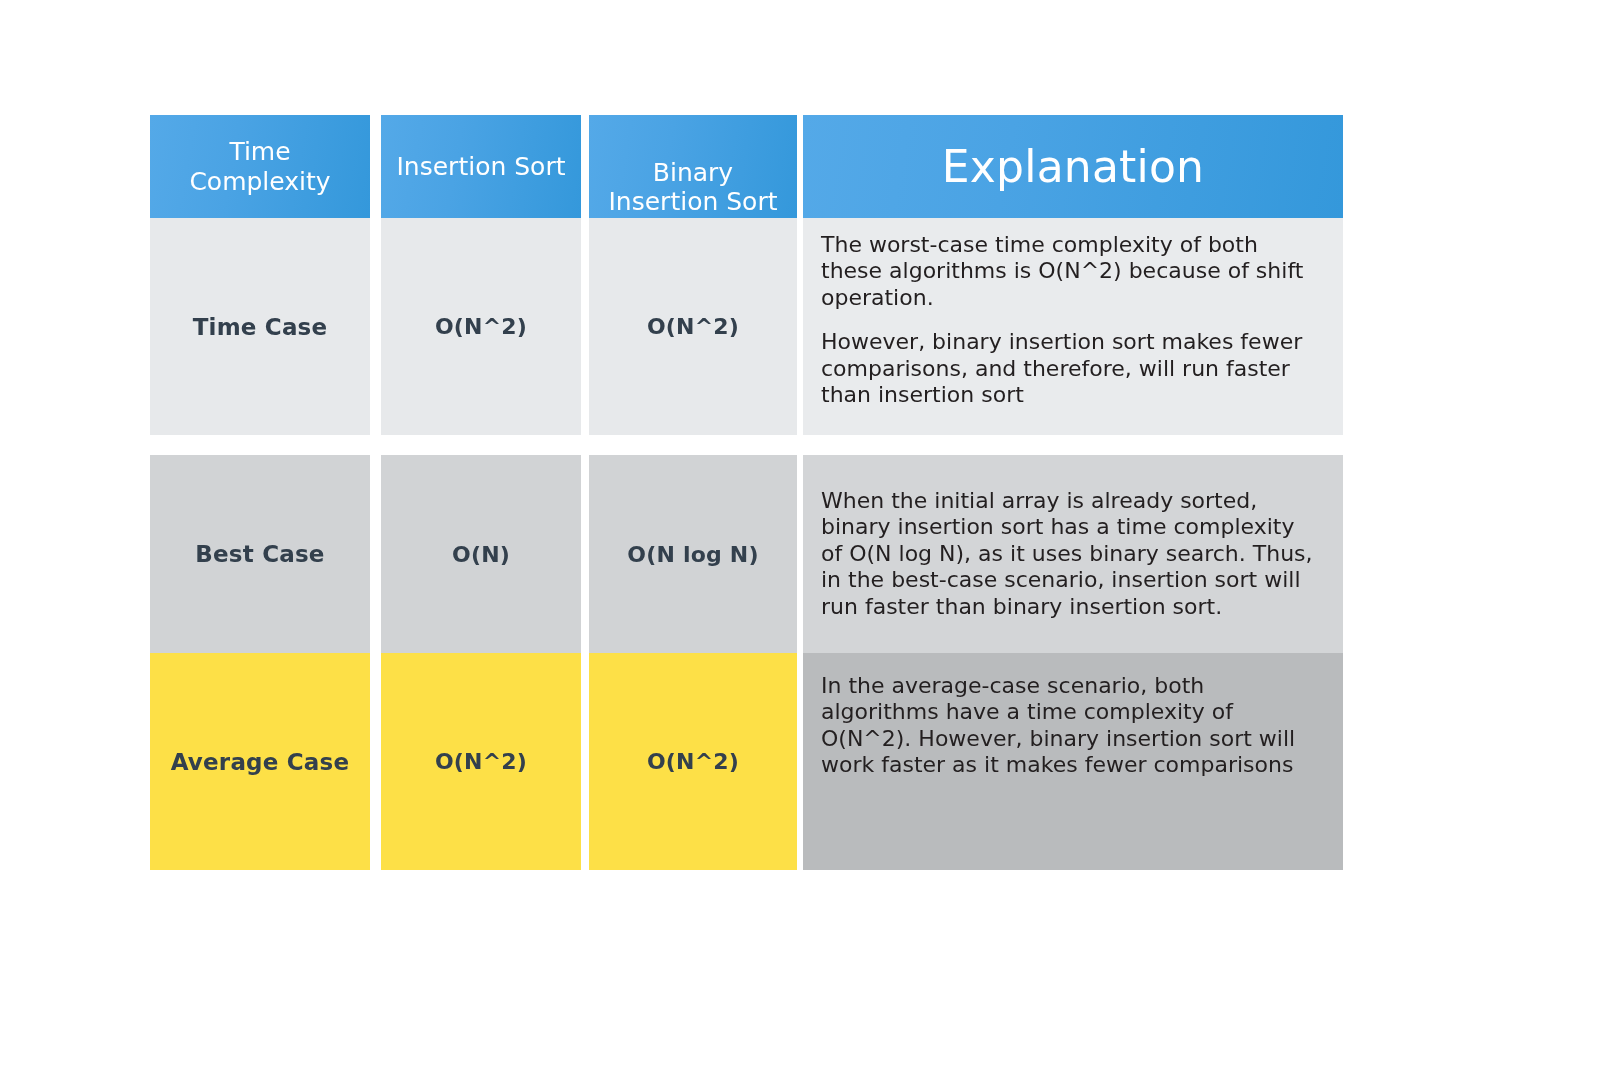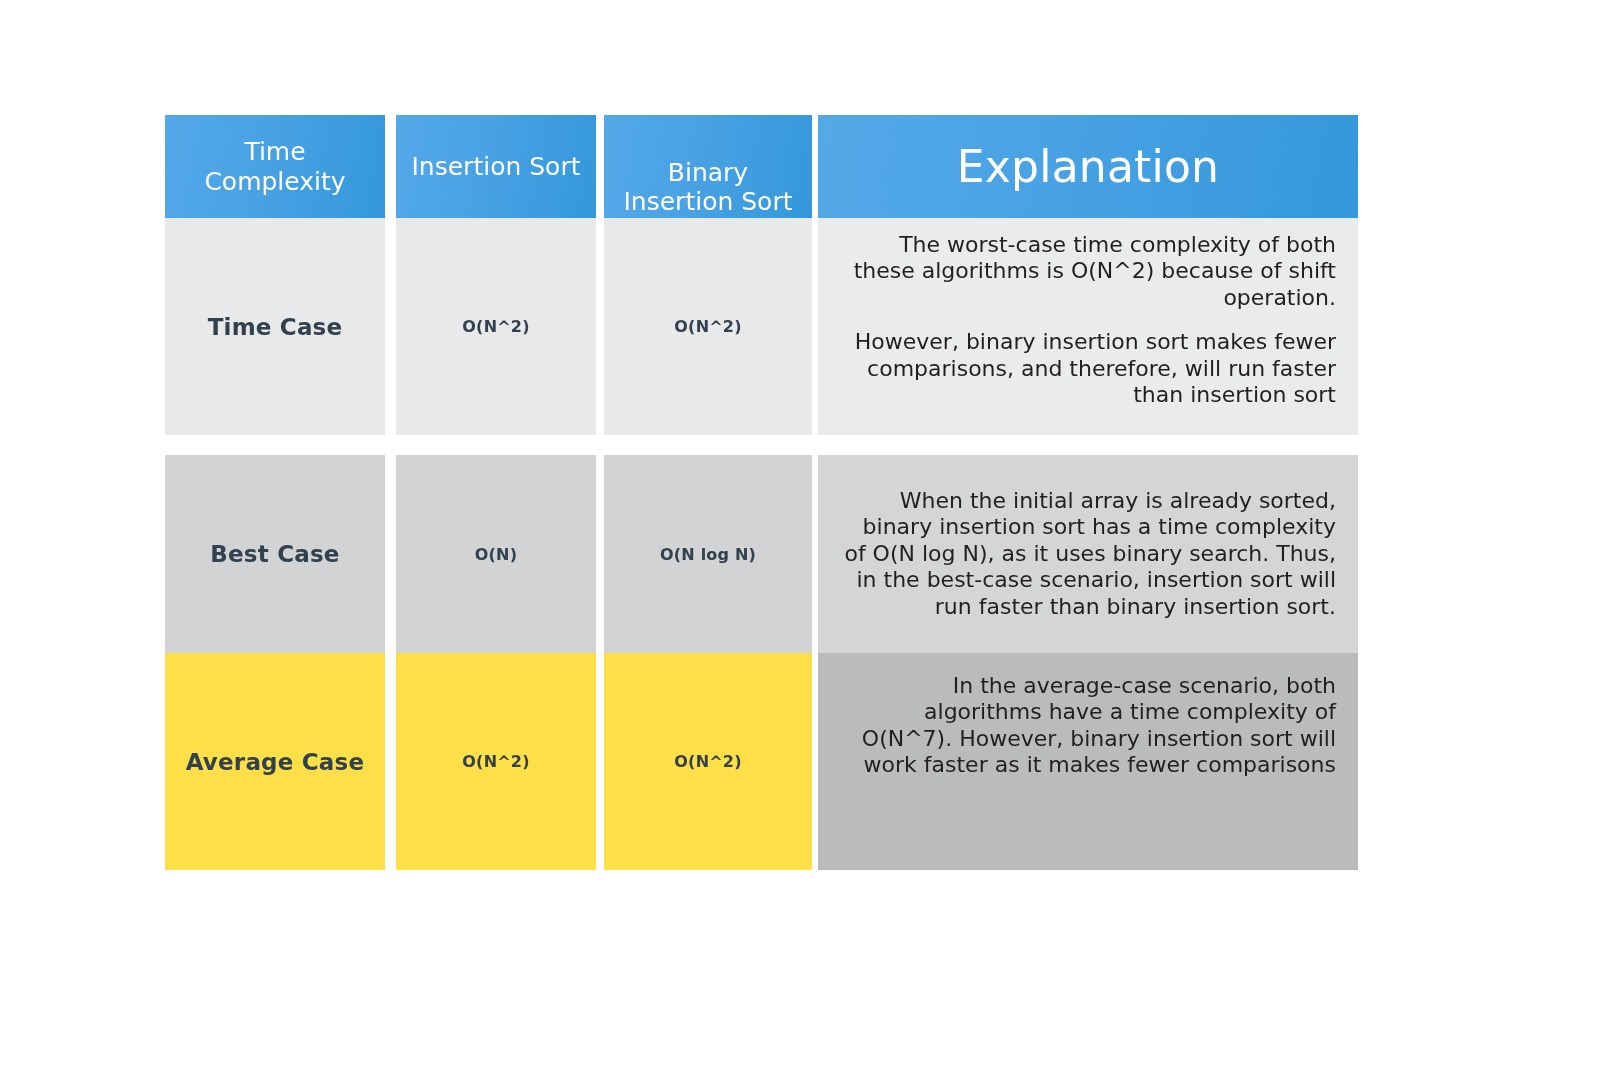--- a/index.html
+++ b/index.html
@@ -17,37 +17,36 @@
   #canvas {
     position: relative;
     width: 1600px;
     height: 1070px;
     background: #ffffff;
   }
 
   
   #comparison-table {
     position: absolute;
-    left: 165px;
+    left: 150px;
     top: 115px;
     width: 1193px;
     height: 755px;
   }
 
   .table-row {
     position: absolute;
     left: 0;
     width: 100%;
     display: flex;
   }
 
   .cell {
     box-sizing: border-box;
     position: relative;
-    text-align: right;
   }
 
   
   .col-1 { width: 220px; margin-right: 11px; }
   .col-2 { width: 200px; margin-right: 8px; }
   .col-3 { width: 208px; margin-right: 6px; }
   .col-4 { width: 540px; }
 
   
   #table-header { top: 0; height: 103px; }
@@ -81,21 +80,21 @@
     justify-content: center;
     text-align: center;
   }
   .label-cell .cell-text {
     font-size: 23px;
     font-weight: bold;
     color: #33404d;
     letter-spacing: 0.2px;
   }
   .value-cell .cell-text {
-    font-size: 16px;
+    font-size: 22px;
     font-weight: bold;
     color: #33404d;
     letter-spacing: 0.2px;
   }
 
   .expl-cell {
     display: flex;
     flex-direction: column;
     justify-content: center;
     padding: 0 22px 0 18px;
@@ -182,18 +181,18 @@
       <div class="cell col-1 label-cell">
         <span class="cell-text">Average Case</span>
       </div>
       <div class="cell col-2 value-cell">
         <span class="cell-text">O(N^2)</span>
       </div>
       <div class="cell col-3 value-cell">
         <span class="cell-text">O(N^2)</span>
       </div>
       <div class="cell col-4 expl-cell">
-        <p class="expl-para">In the average-case scenario, both algorithms have a time complexity of O(N^7). However, binary insertion sort will work faster as it makes fewer comparisons</p>
+        <p class="expl-para">In the average-case scenario, both algorithms have a time complexity of O(N^2). However, binary insertion sort will work faster as it makes fewer comparisons</p>
       </div>
     </div>
 
   </div>
 </div>
 
 </body></html>

